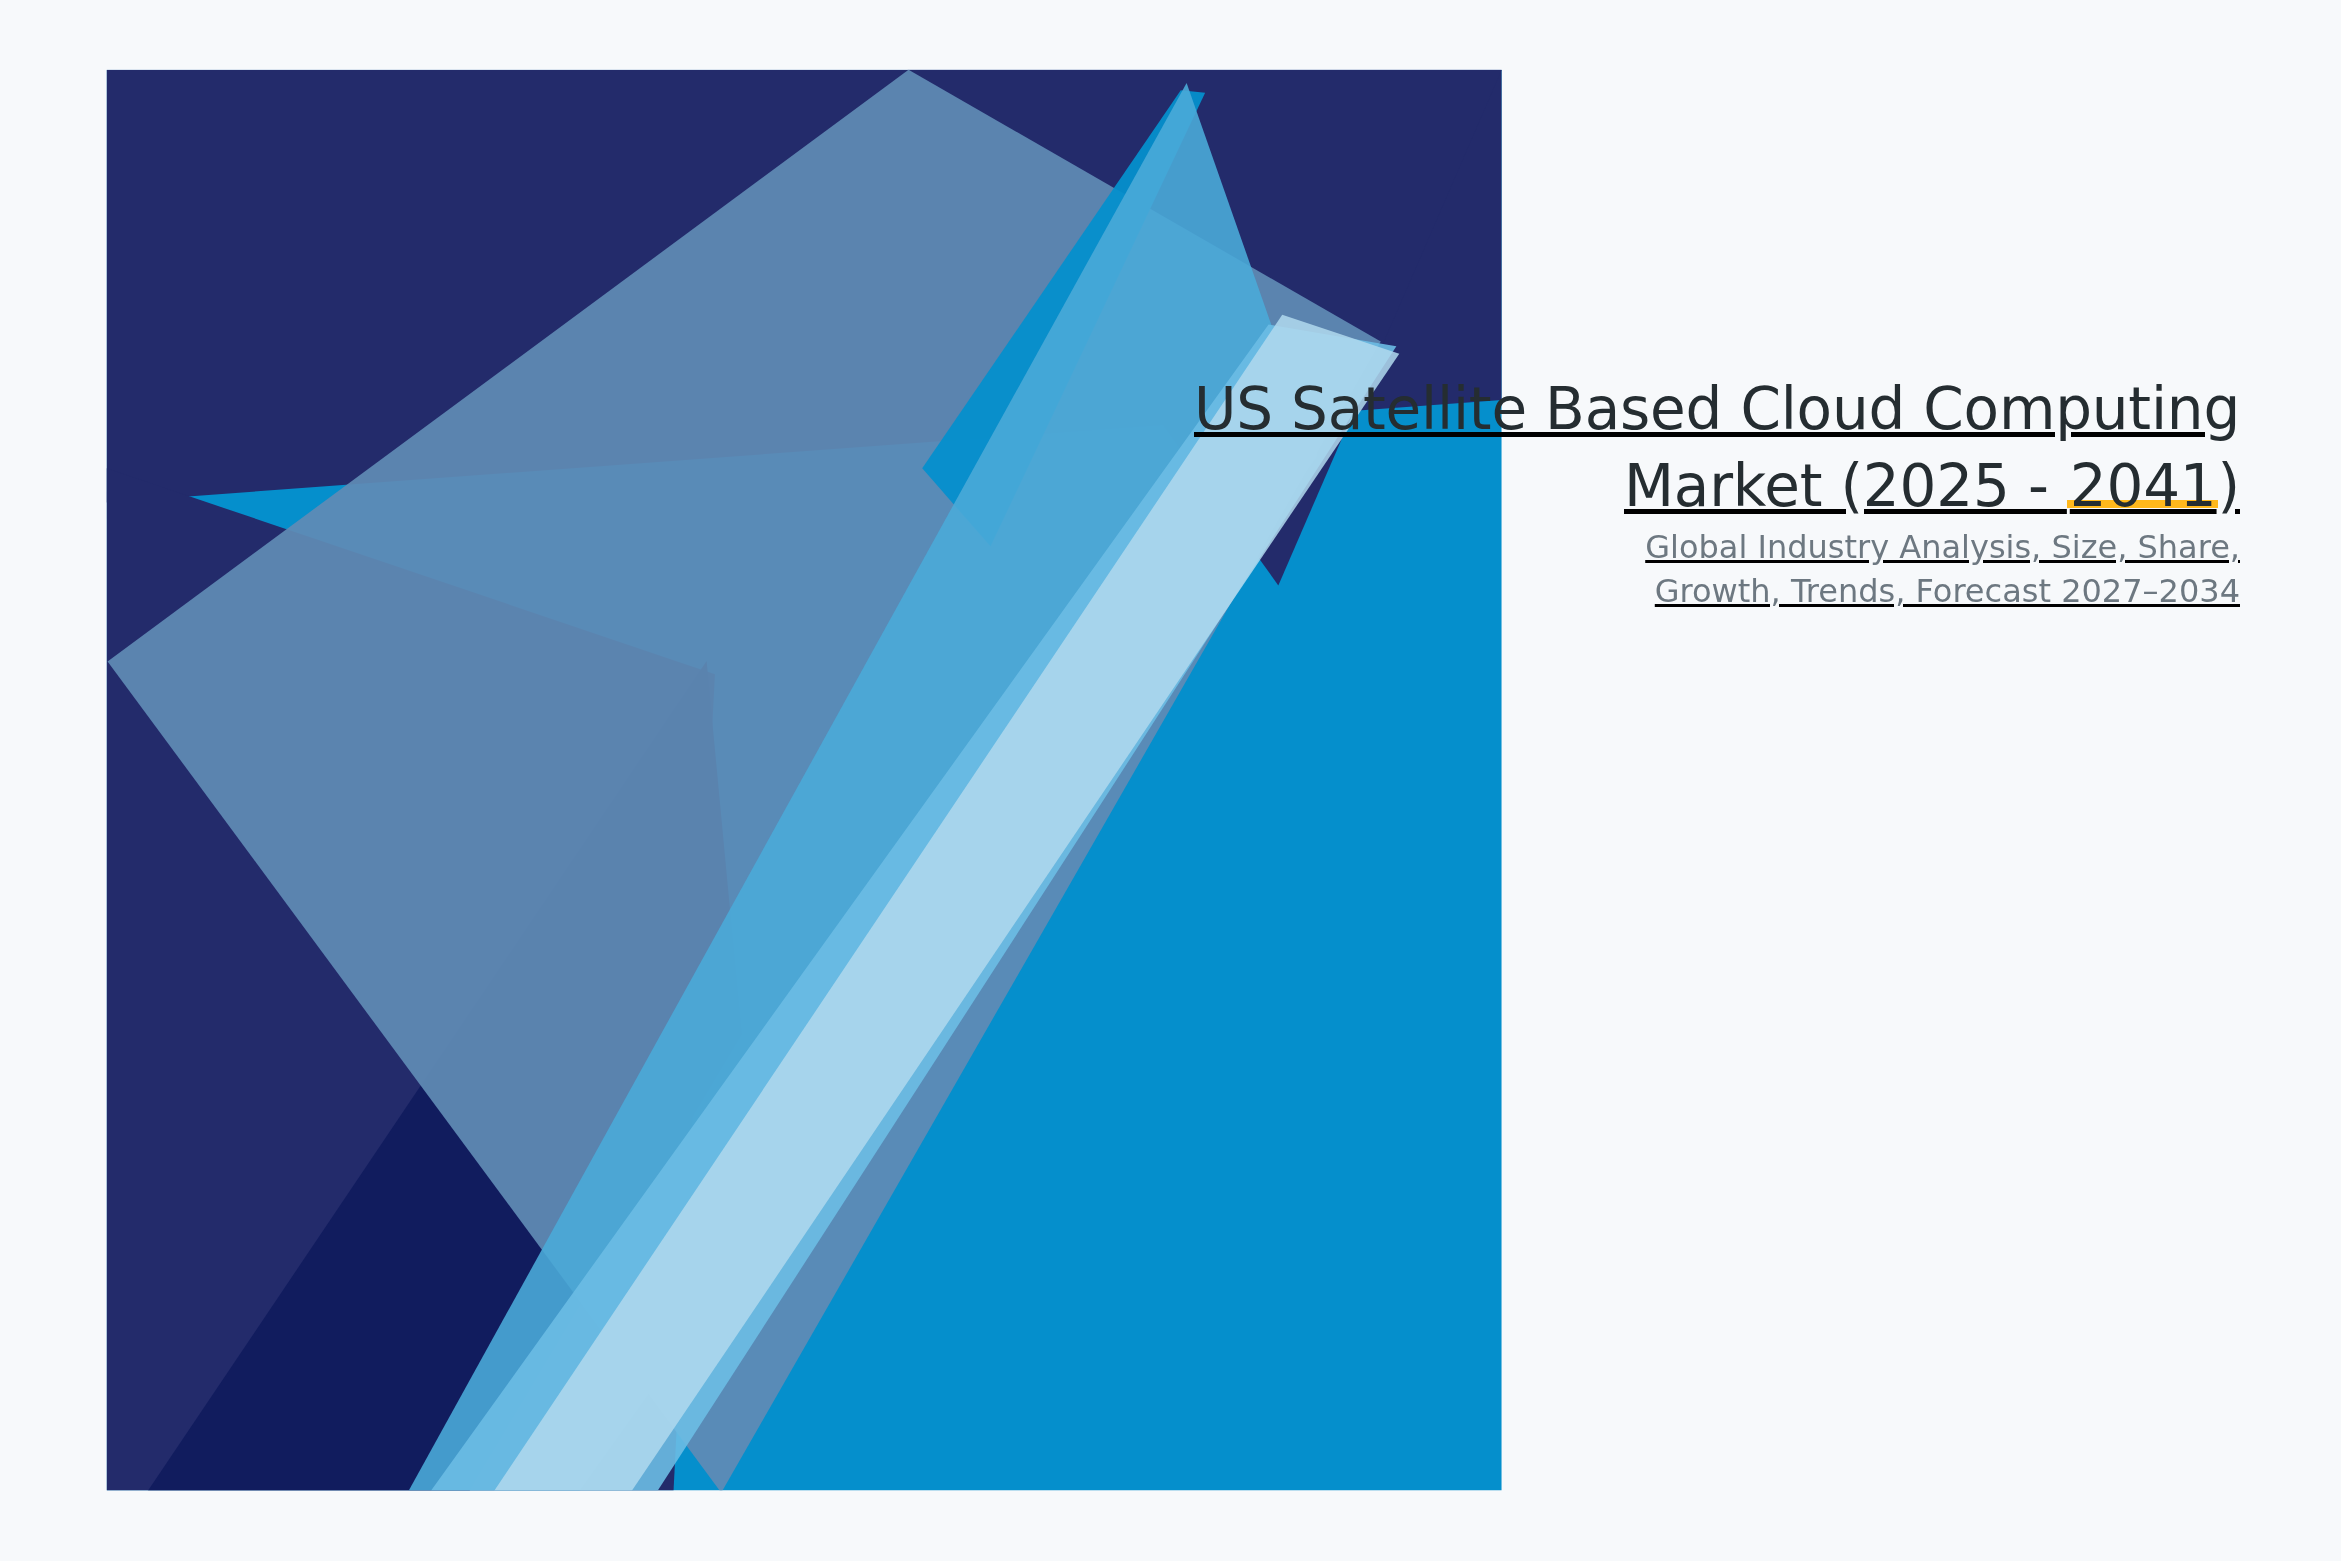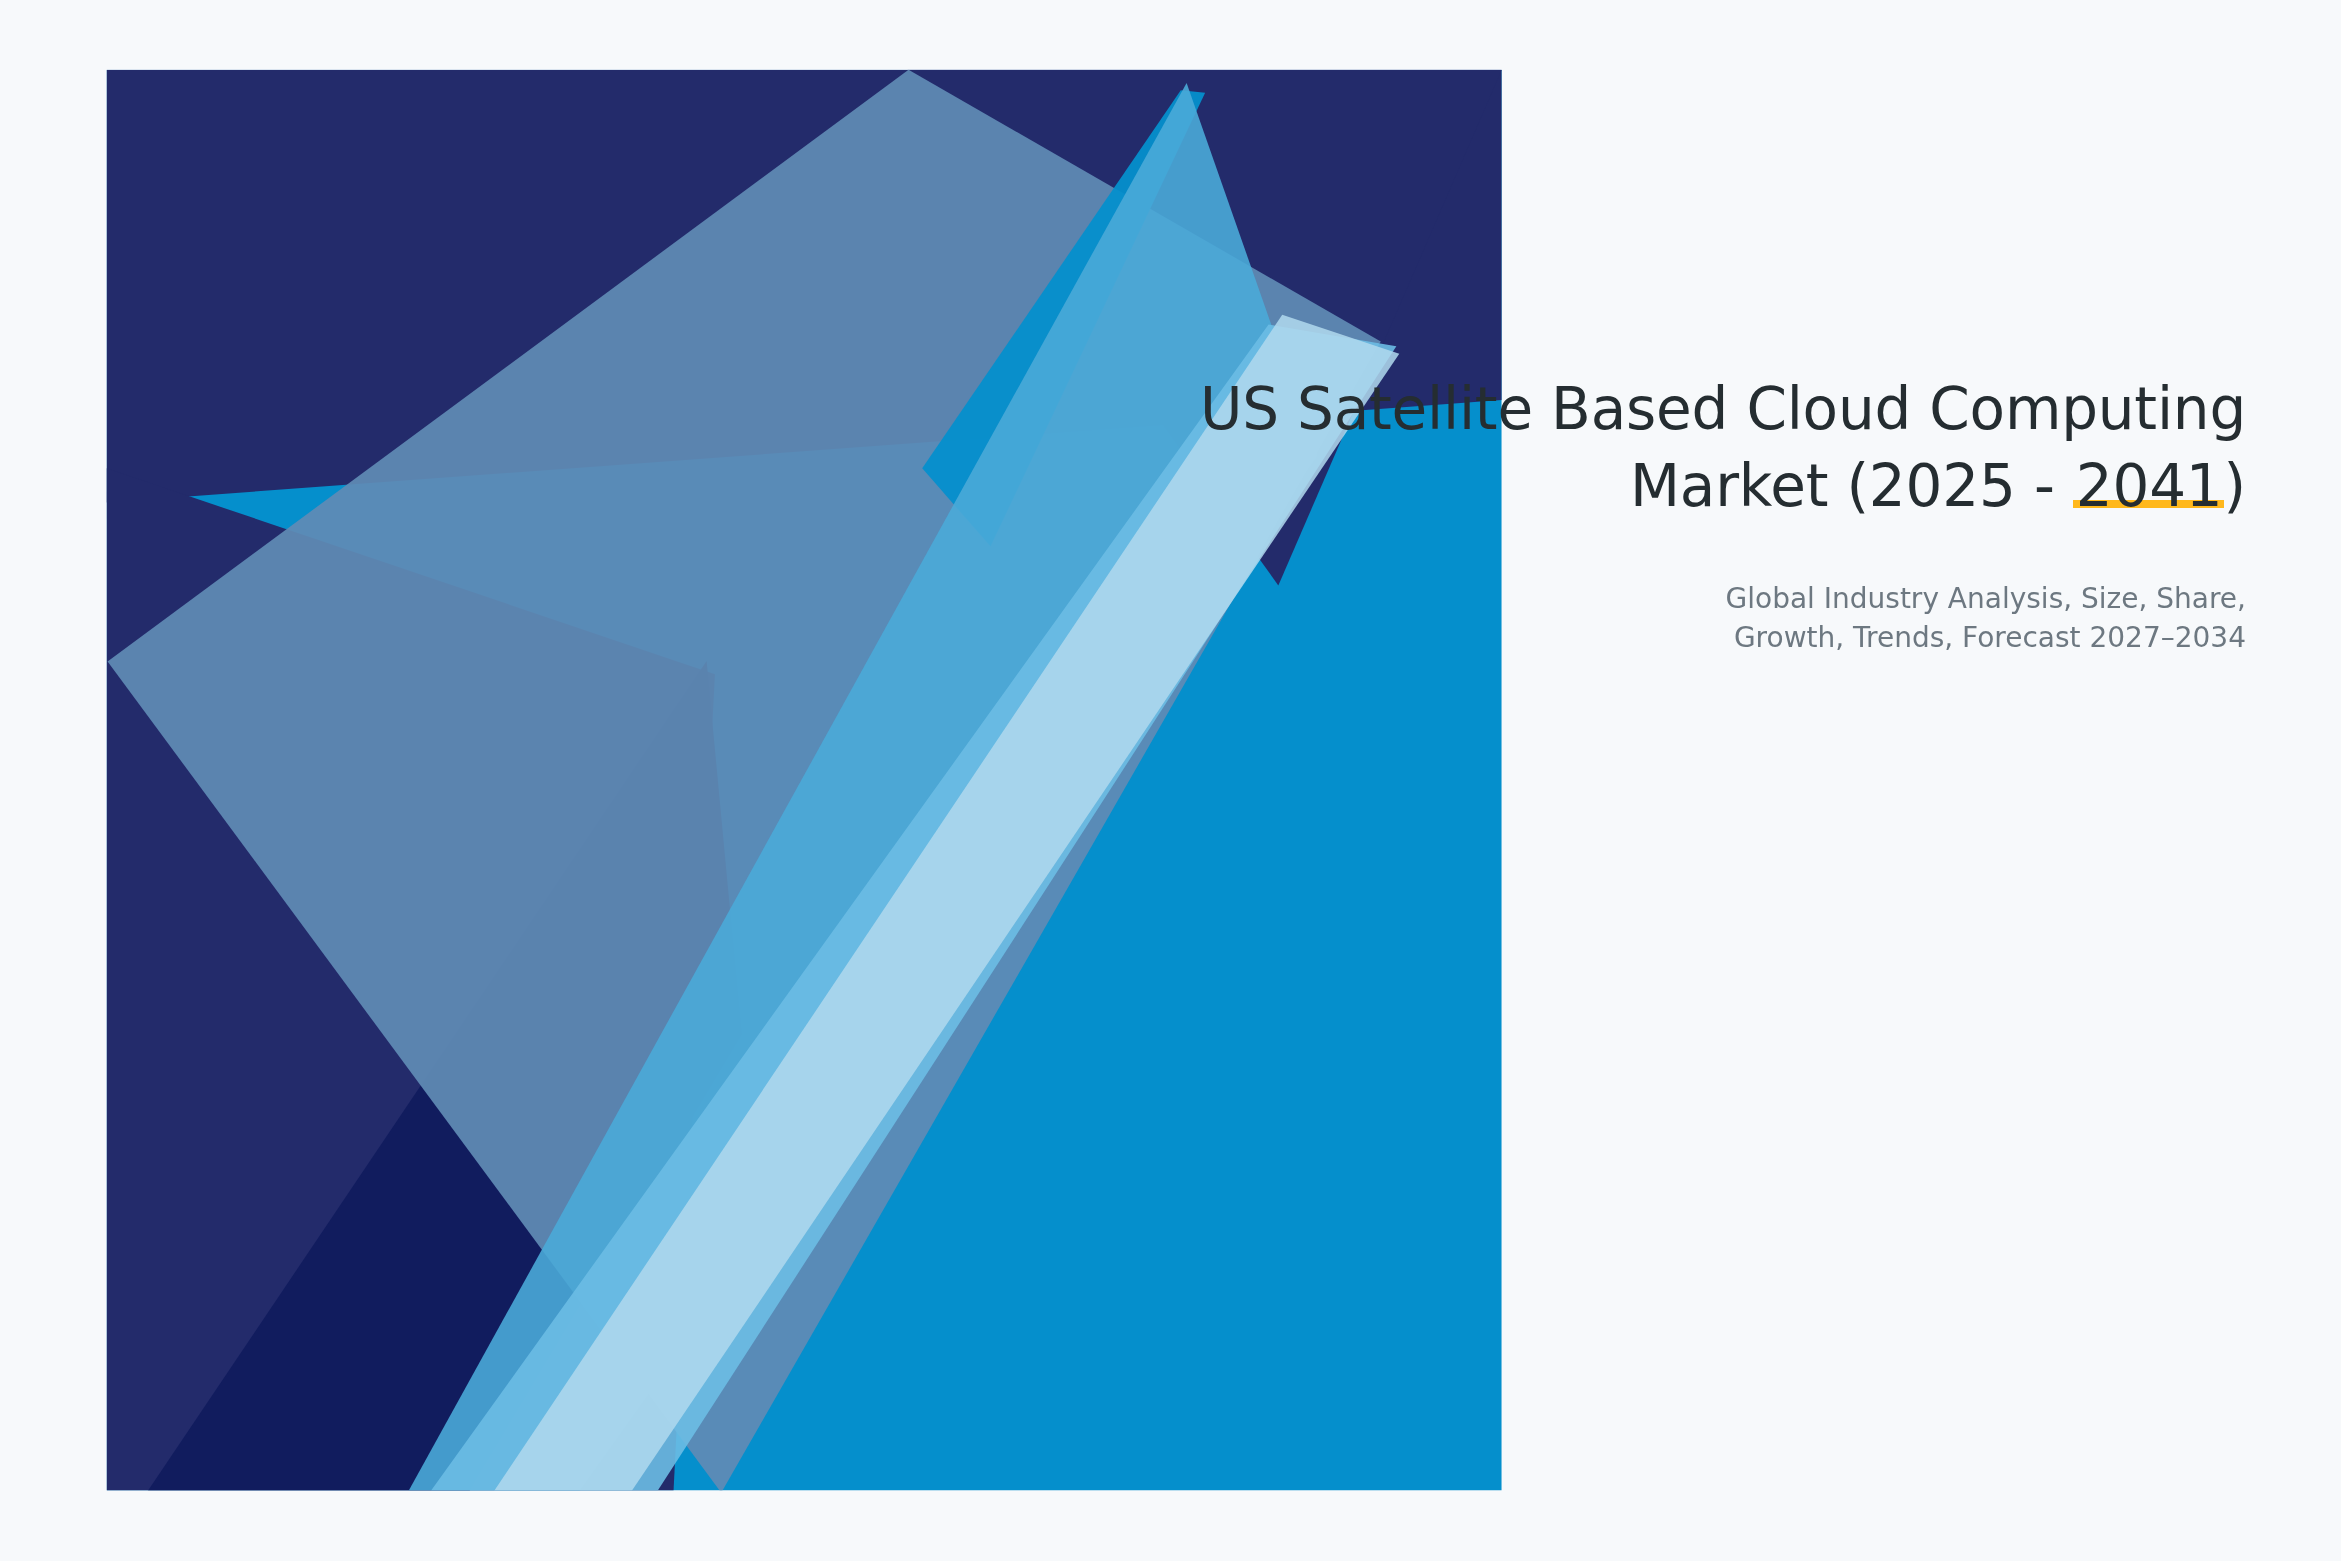--- a/index.html
+++ b/index.html
@@ -26,24 +26,25 @@
   }
   #artwork svg {
     display: block;
     width: 2342px;
     height: 1561px;
   }
 
   
   #text-block {
     position: absolute;
-    right: 96px;
+    right: 102px;
     top: 371px;
     width: 1488px;
     text-align: right;
+    text-decoration: underline;
   }
 
   #title-wrap {
     position: relative;
     display: block;
   }
 
   .title-line {
     display: block;
     font-family: "DejaVu Sans", sans-serif;
@@ -61,23 +62,22 @@
     display: inline;
     background-image: linear-gradient(to bottom, #ffb81c, #ffb81c);
     background-repeat: no-repeat;
     background-size: 100% 8.3px;
     background-position: 0 calc(100% - 11.7px);
     padding-left: 2.9px;
     padding-right: 1px;
   }
 
   #subtitle {
-    margin-top: 55px;
     font-family: "DejaVu Sans", sans-serif;
-    font-size: 28px;
+    font-size: 32px;
     line-height: 1.38;
     font-weight: 400;
     color: #6d7881;
     text-align: right;
   }
   #subtitle .sub-line {
     display: block;
     white-space: nowrap;
   }
 </style>

